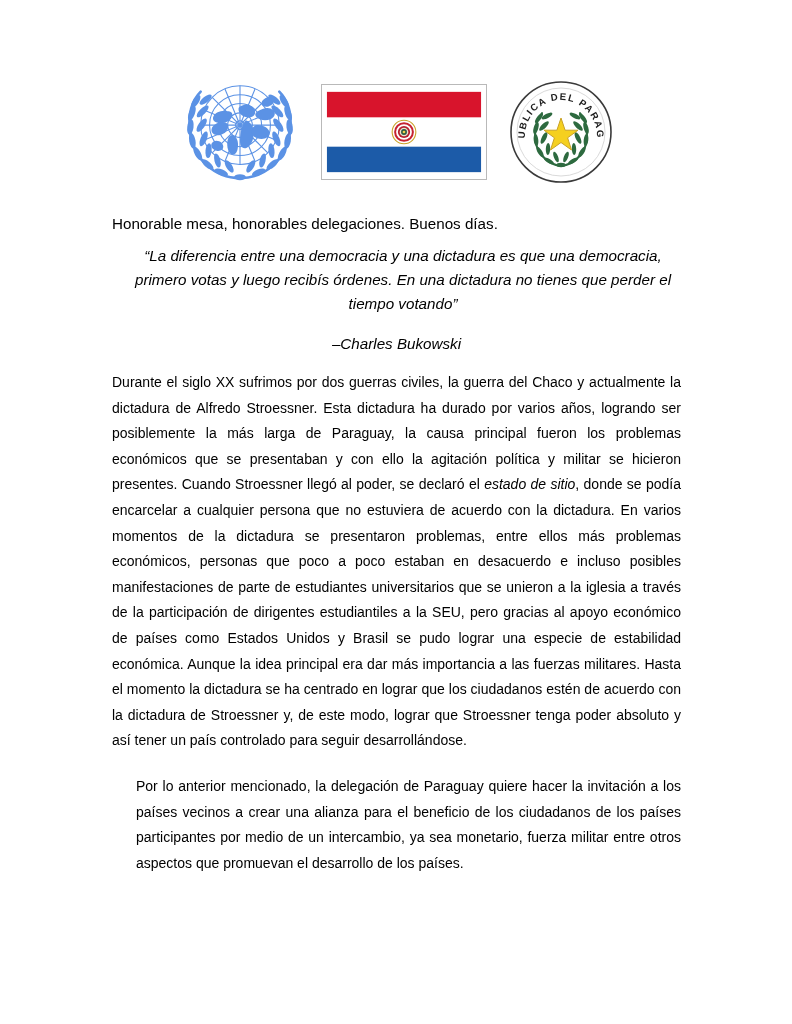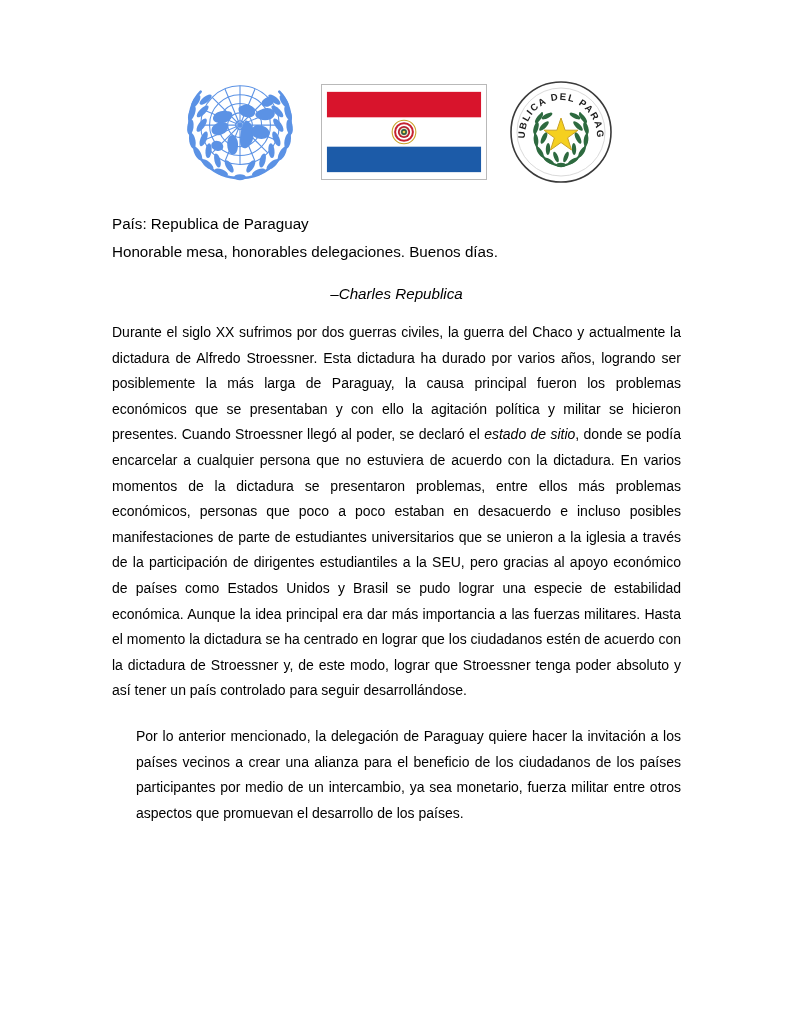--- a/index.html
+++ b/index.html
@@ -242,24 +242,24 @@
         </g>
 
         <polygon points="52,38 56.1,50.2 69,50.2 58.6,57.8 62.5,70 52,62.5 41.5,70 45.4,57.8 35,50.2 47.9,50.2" fill="#f5d020" stroke="#c9a227" stroke-width="1"></polygon>
       </svg>
     </div>
   </div>
 
   <div class="content">
 
     <div class="meta-block">
-      <div class="line">País: Republica de Paraguay</div>
       <div class="line">Honorable mesa, honorables delegaciones. Buenos días.</div>
     </div>
 
-    <div class="attrib">–Charles Republica</div>
+    <div class="quote">“La diferencia entre una democracia y una dictadura es que una democracia, primero votas y luego recibís órdenes. En una dictadura no tienes que perder el tiempo votando”</div>
+    <div class="attrib">–Charles Bukowski</div>
 
     <p class="body-par"><span>Durante el siglo XX sufrimos por dos guerras civiles, la guerra del Chaco y actualmente la dictadura de Alfredo Stroessner. Esta dictadura ha durado por varios años, logrando ser posiblemente la más larga de Paraguay, la causa principal fueron los problemas económicos que se presentaban y con ello la agitación política y militar se hicieron presentes. Cuando Stroessner llegó al poder, se declaró el </span><span class="it">estado de sitio</span><span>, donde se podía encarcelar a cualquier persona que no estuviera de acuerdo con la dictadura. En varios momentos de la dictadura se presentaron problemas, entre ellos más problemas económicos, personas que poco a poco estaban en desacuerdo e incluso posibles manifestaciones de parte de estudiantes universitarios que se unieron a la iglesia a través de la participación de dirigentes estudiantiles a la SEU, pero gracias al apoyo económico de países como Estados Unidos y Brasil se pudo lograr una especie de estabilidad económica. Aunque la idea principal era dar más importancia a las fuerzas militares. Hasta el momento la dictadura se ha centrado en lograr que los ciudadanos estén de acuerdo con la dictadura de Stroessner y, de este modo, lograr que Stroessner tenga poder absoluto y así tener un país controlado para seguir desarrollándose.</span></p>
 
     <p class="body-par">Por lo anterior mencionado, la delegación de Paraguay quiere hacer la invitación a los países vecinos a crear una alianza para el beneficio de los ciudadanos de los países participantes por medio de un intercambio, ya sea monetario, fuerza militar entre otros aspectos que promuevan el desarrollo de los países.</p>
   </div>
 
 </div>
 
 </body></html>

